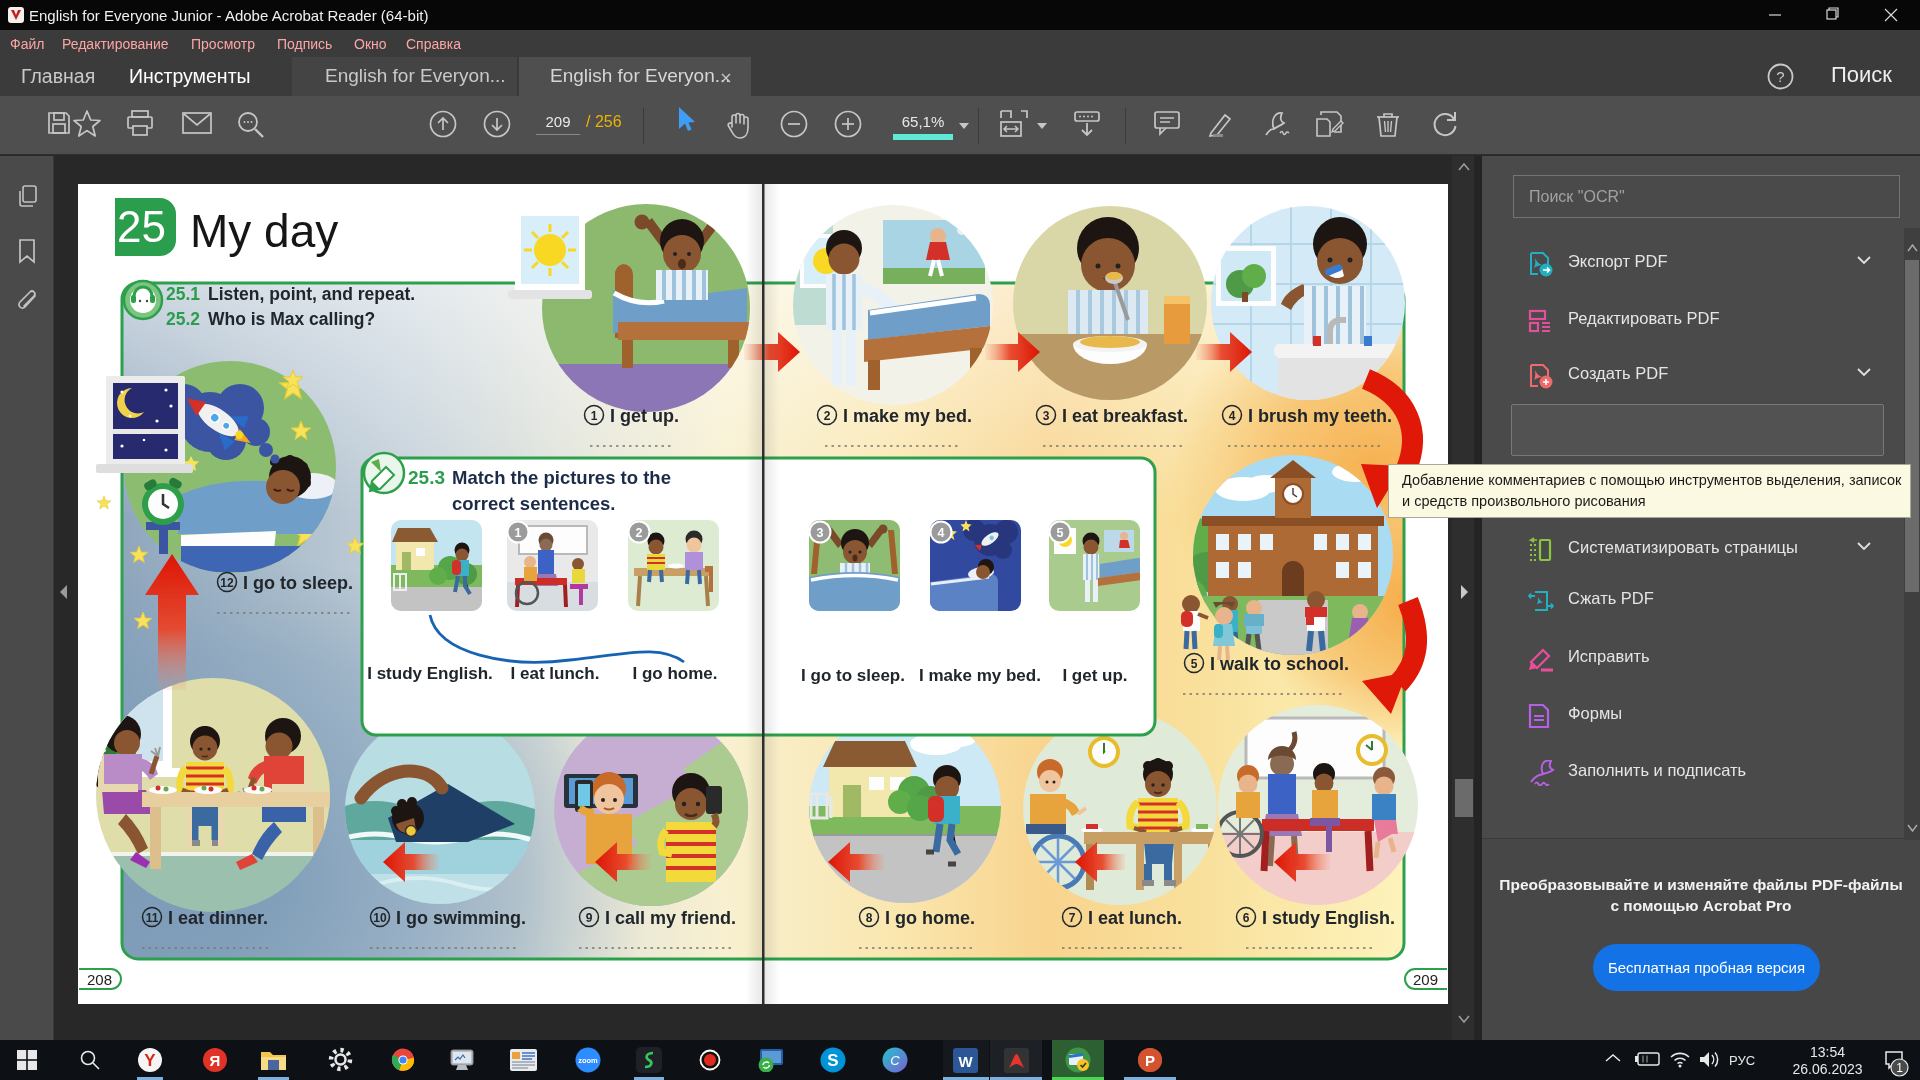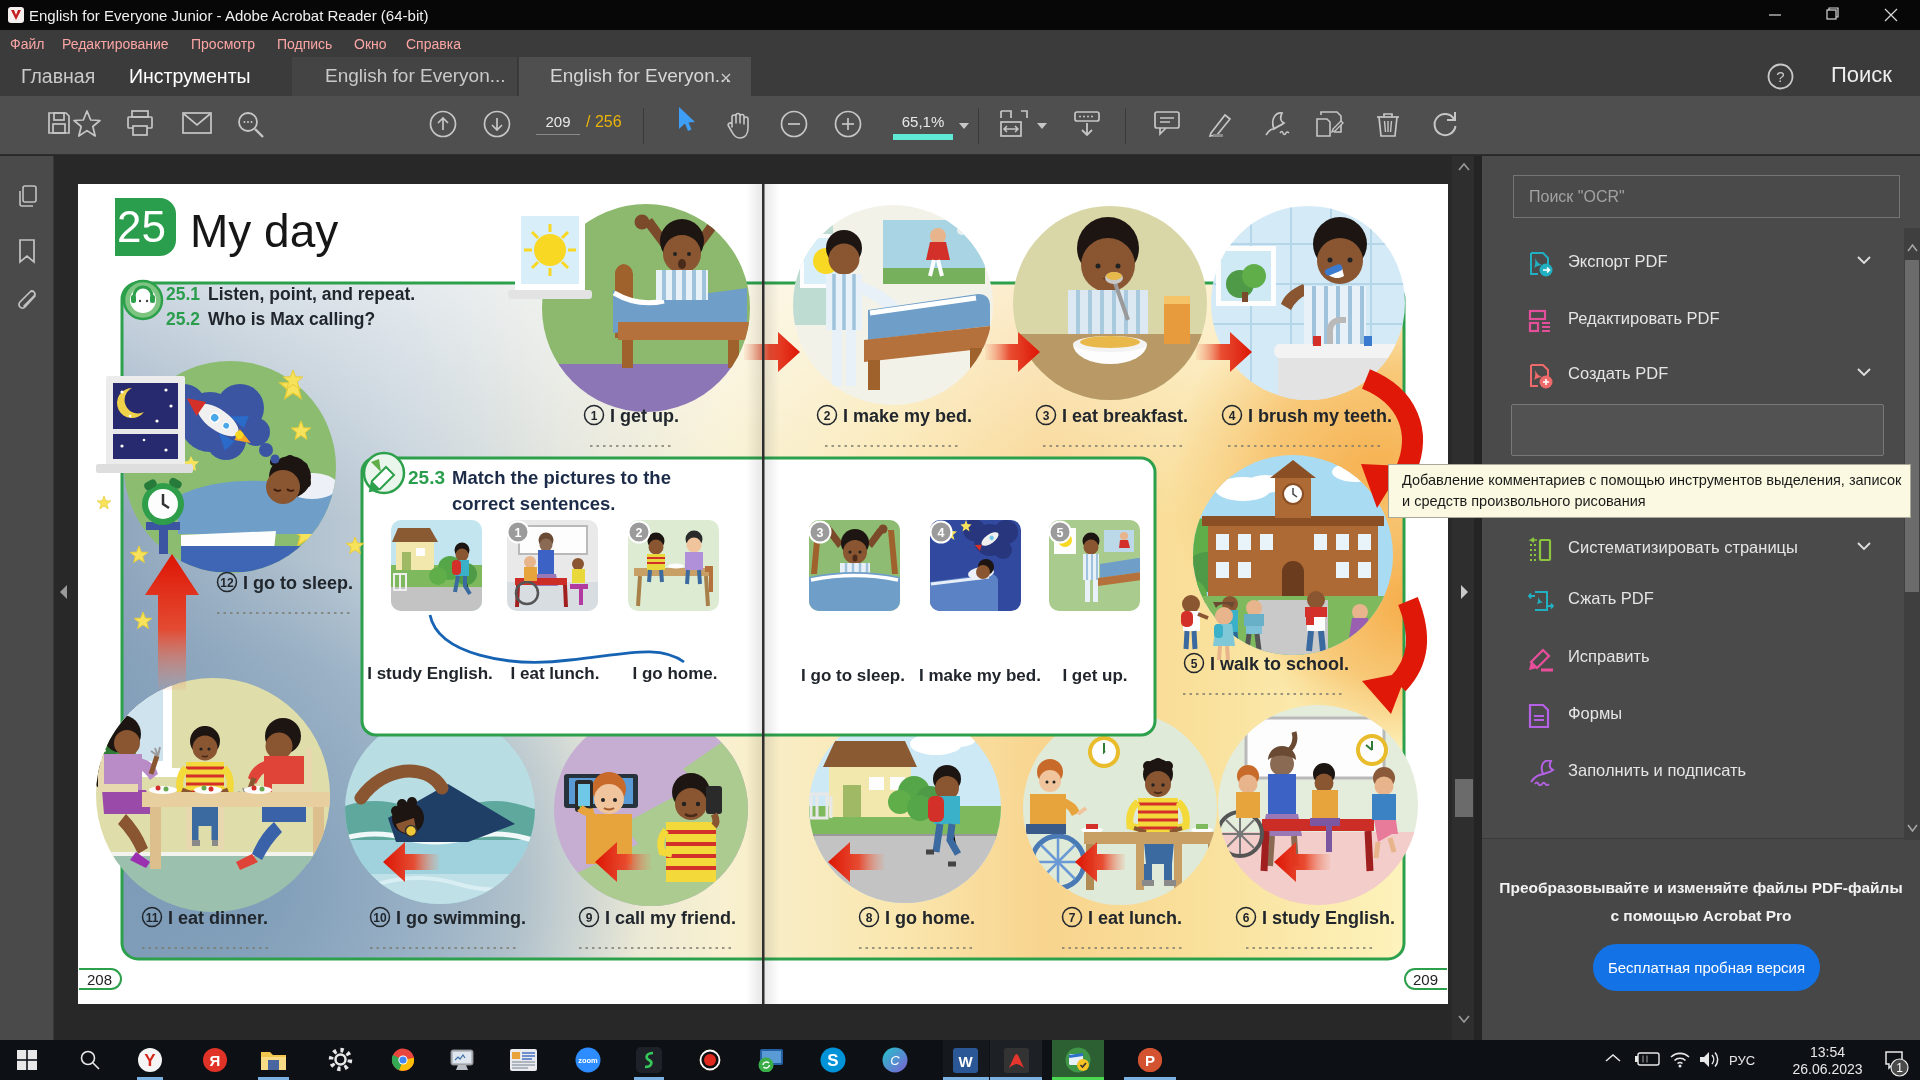--- a/index.html
+++ b/index.html
@@ -272,21 +272,21 @@
     </div>
   <div class="pitem" style="top:593px">
       <svg width="28" height="26" viewBox="0 0 28 26">
         <path d="M16 14 C12 4 18 -1 24 1 C22 5 22 8 26 10 C22 13 18 13 16 14 Z" fill="none" stroke="#b561e5" stroke-width="2"></path>
         <path d="M4 22 C8 16 12 15 16 14" stroke="#b561e5" stroke-width="2" fill="none"></path>
         <path d="M8 24 q2 -3 3.5 0 q1.5 3 3.5 0 q1.5 -2.5 3.5 0 q1.5 2.5 3.5 0" fill="none" stroke="#b561e5" stroke-width="1.8"></path>
       </svg>
       <span class="lbl">Заполнить и подписать</span>
     </div>
   <div class="abs" style="left:0;top:682px;width:438px;height:202px;background:#474747;border-top:1px solid #3a3a3a"></div>
-  <div class="abs" style="left:0;top:718px;width:438px;height:44px;color:#f2f2f2;font-size:15.5px;font-weight:bold;text-align:center;line-height:28px">Преобразовывайте и изменяйте файлы PDF-файлы<br>с помощью Acrobat Pro</div>
+  <div class="abs" style="left:0;top:718px;width:438px;height:44px;color:#f2f2f2;font-size:15.5px;font-weight:bold;text-align:center;line-height:21px">Преобразовывайте и изменяйте файлы PDF-файлы<br>с помощью Acrobat Pro</div>
   <div class="abs" style="left:111px;top:788px;width:227px;height:47px;background:#1373e6;border-radius:24px;color:#ffffff;font-size:15px;text-align:center;line-height:47px">Бесплатная пробная версия</div>
   <div class="abs" style="left:422px;top:72px;width:16px;height:612px;background:#3f3f3f"></div>
   <svg class="abs" style="left:425px;top:88px" width="11" height="8">
       <path d="M1 7 L5.5 1 L10 7" fill="none" stroke="#a8a8a8" stroke-width="1.5"></path>
     </svg>
   <div class="abs" style="left:423px;top:104px;width:14px;height:332px;background:#6b6b6b"></div>
   <svg class="abs" style="left:425px;top:668px" width="11" height="8">
       <path d="M1 1 L5.5 7 L10 1" fill="none" stroke="#a8a8a8" stroke-width="1.5"></path>
     </svg>
 </div>

